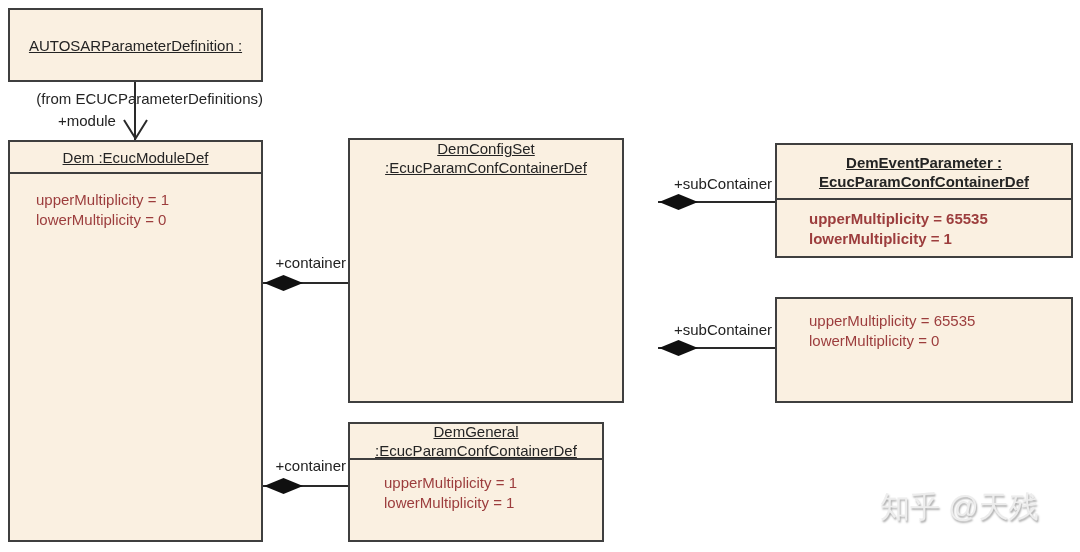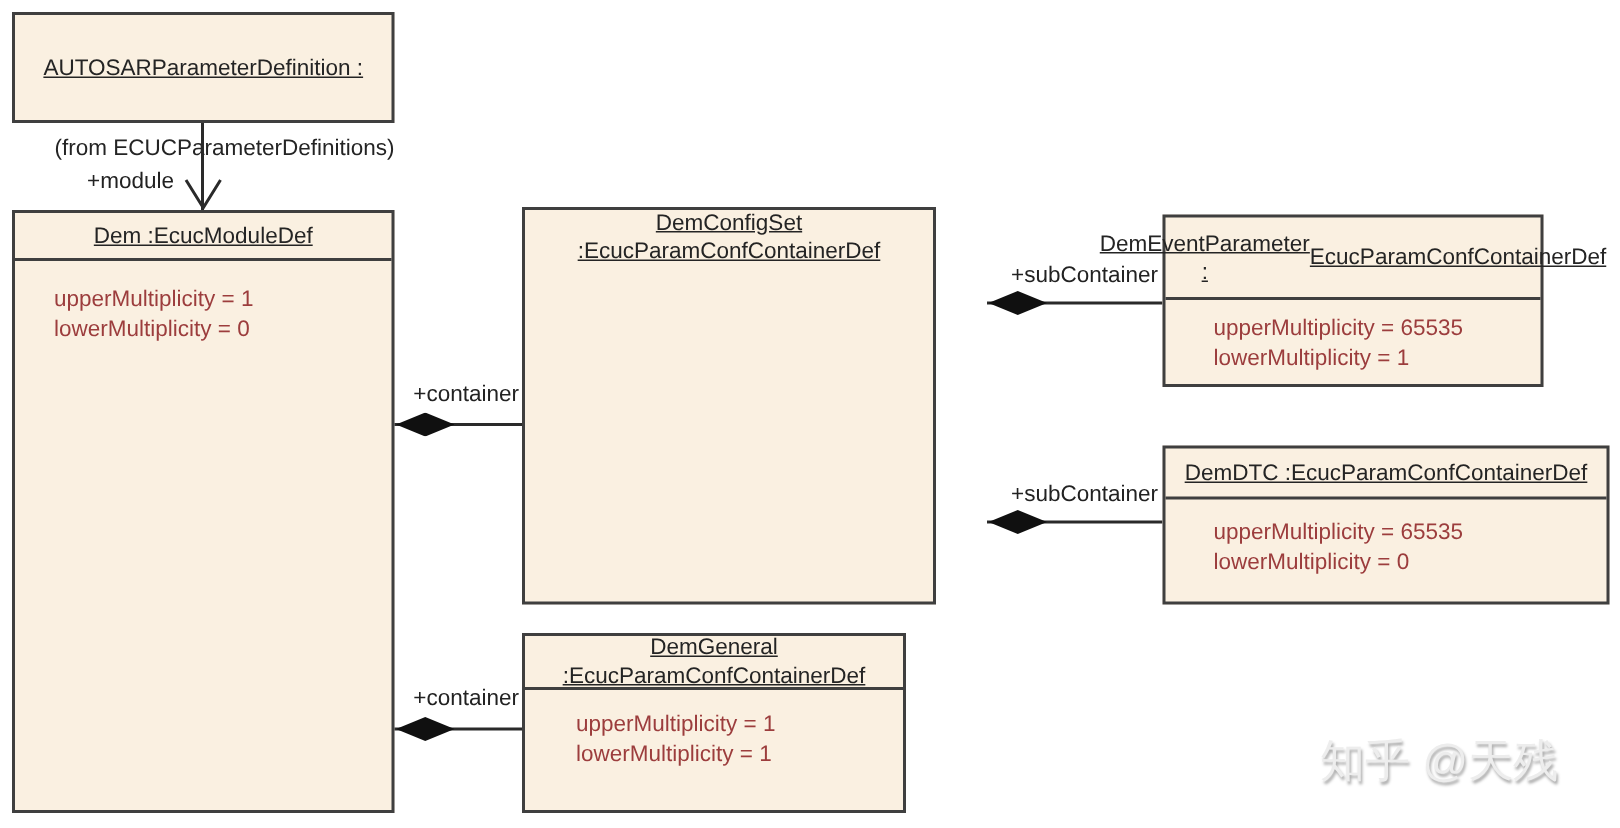--- a/index.html
+++ b/index.html
@@ -25,21 +25,21 @@
   }
   .uml-box{
     position:absolute;
     background:var(--box-fill);
     border:2px solid var(--box-border);
     box-sizing:border-box;
     color:var(--title-color);
   }
   .title-comp{
     display:flex;
-    flex-direction:row;
+    flex-direction:column;
     justify-content:center;
     align-items:center;
     text-align:center;
     font-size:15px;
     line-height:19px;
     box-sizing:border-box;
   }
   .title-comp.sep{ border-bottom:2px solid var(--box-border); }
   .title-comp span{ text-decoration:underline; }
   .attrs{
@@ -131,35 +131,32 @@
   </div>
 
   <div class="h-line" style="left:658px;top:201px;width:117px;"></div>
   <div class="diamond" style="left:659px;top:194px;"></div>
   <div class="conn-label" style="left:664px;top:175px;width:108px;text-align:right;">+subContainer</div>
 
   <div class="h-line" style="left:658px;top:347px;width:117px;"></div>
   <div class="diamond" style="left:659px;top:340px;"></div>
   <div class="conn-label" style="left:664px;top:321px;width:108px;text-align:right;">+subContainer</div>
 
-  <div class="uml-box" style="left:775px;top:143px;width:254px;height:115px;">
+  <div class="uml-box" style="left:775px;top:143px;width:298px;height:115px;font-weight:bold;">
     <div class="title-comp sep" style="height:55px;">
       <span>DemEventParameter :</span>
       <span>EcucParamConfContainerDef</span>
     </div>
     <div class="attrs" style="padding:9px 0 0 32px;">
       <div>upperMultiplicity = 65535</div>
       <div>lowerMultiplicity = 1</div>
     </div>
   </div>
 
   <div class="uml-box" style="left:775px;top:297px;width:298px;height:106px;">
-    <div class="title-comp sep" style="height:34px;">
-      <span>DemDTC :EcucParamConfContainerDef</span>
-    </div>
     <div class="attrs" style="padding:12px 0 0 32px;">
       <div>upperMultiplicity = 65535</div>
       <div>lowerMultiplicity = 0</div>
     </div>
   </div>
 
   <div class="uml-box" style="left:348px;top:422px;width:256px;height:120px;">
     <div class="title-comp sep" style="height:36px;">
       <span>DemGeneral :EcucParamConfContainerDef</span>
     </div>

